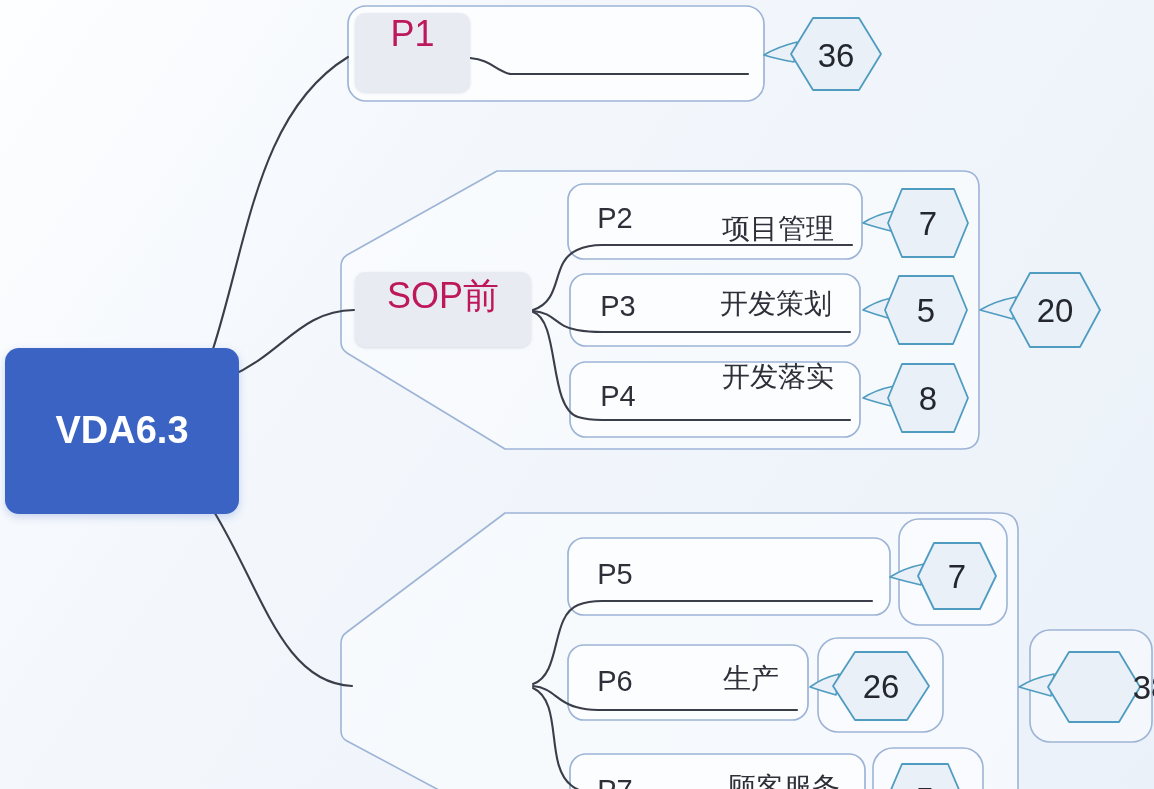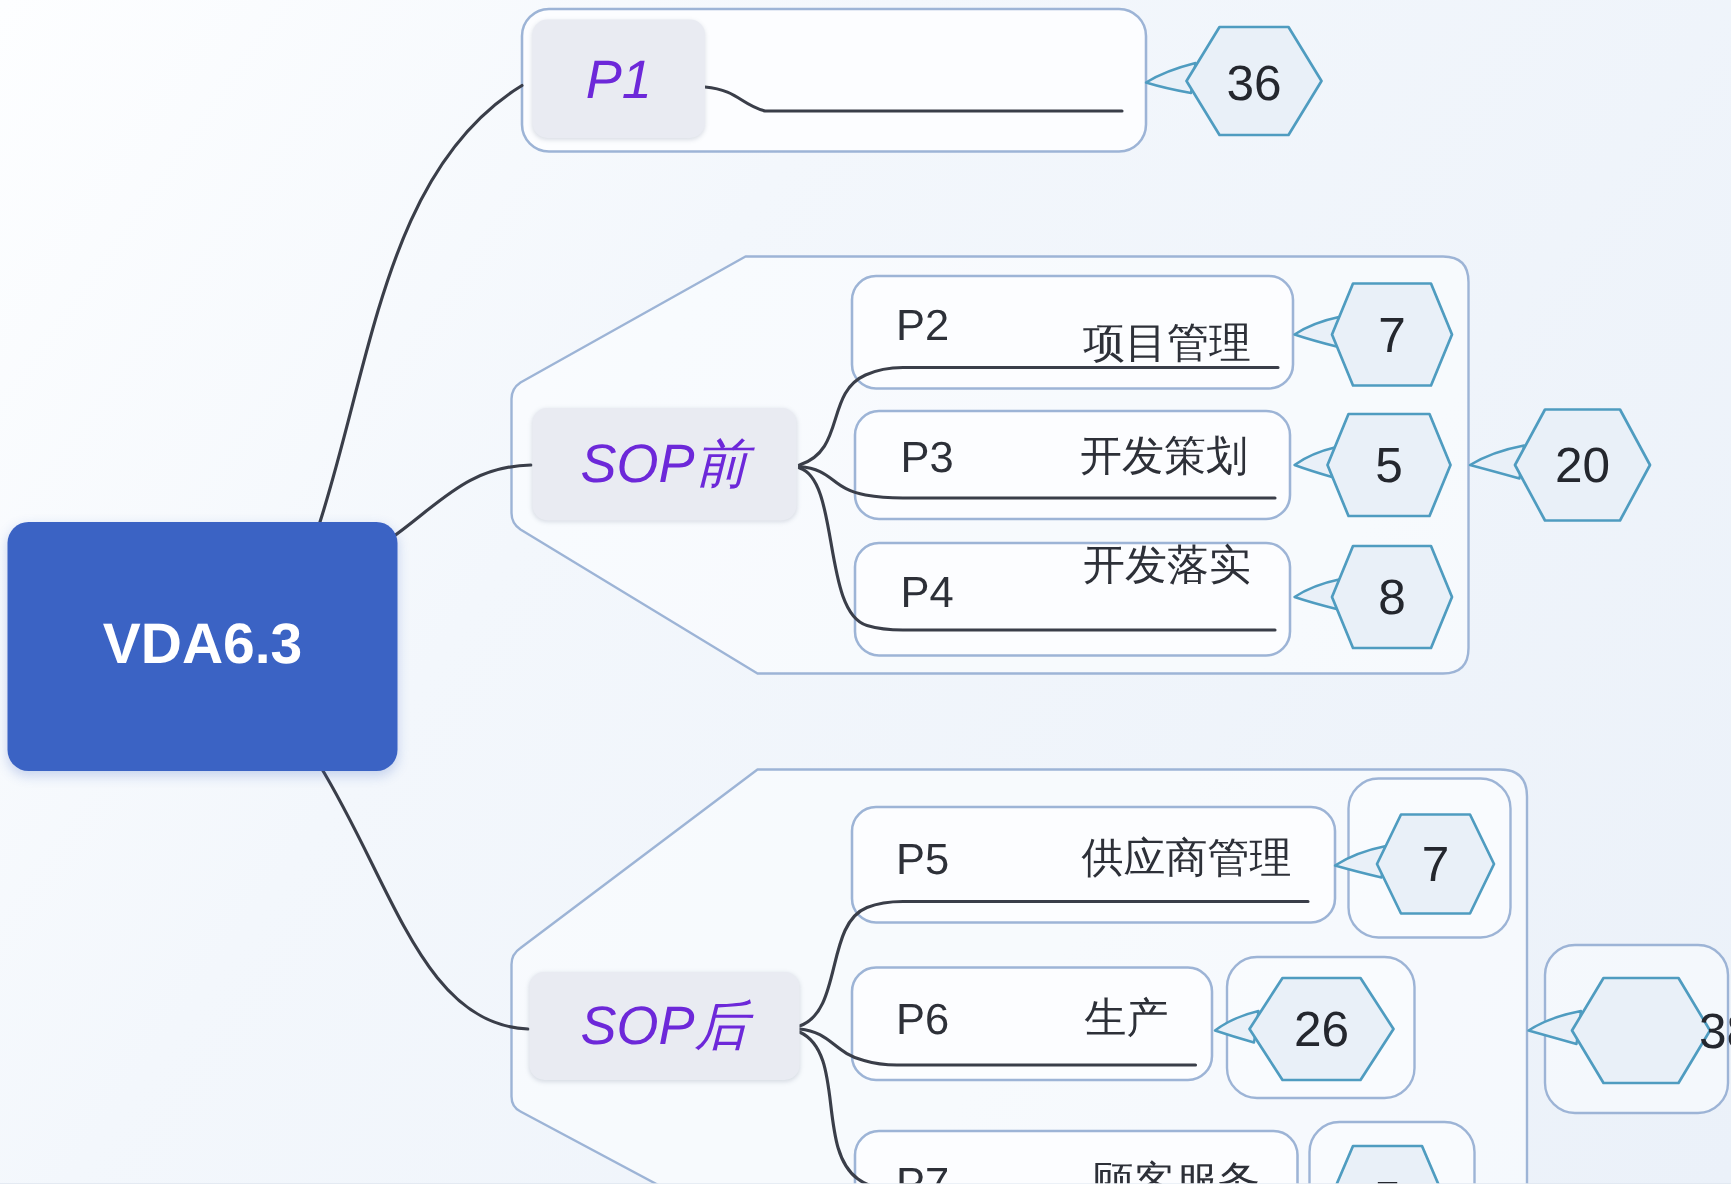--- a/index.html
+++ b/index.html
@@ -7,32 +7,31 @@
     position:relative;
     width:1154px;height:789px;
     overflow:hidden;
     background:linear-gradient(125deg,#fdfeff 0%,#f3f7fc 35%,#ebf1f9 100%);
     font-family:"Liberation Sans","DejaVu Sans",sans-serif;
     color:#2d3038;
   }
   .layer{position:absolute;left:0;top:0;}
   .txt{position:absolute;transform:translate(-50%,-50%);white-space:nowrap;line-height:1;}
   .root-node{
-    position:absolute;left:5px;top:348px;width:260px;height:166px;
+    position:absolute;left:5px;top:348px;width:234px;height:166px;
     background:#3b63c4;border-radius:14px;
     display:flex;flex-direction:column;align-items:center;justify-content:center;
     color:#ffffff;font-size:38px;font-weight:600;line-height:1.3;
     box-shadow:0 3px 8px rgba(59,99,196,0.25);
   }
   .label-node{
     position:absolute;background:#e9ebf2;border-radius:10px;
-    display:flex;align-items:center;justify-content:center;
-    font-size:36px;color:#6d28d9;
+    display:flex;justify-content:center;
+    font-size:36px;color:#be185d;
     box-shadow:0 1px 3px rgba(120,130,150,0.25);
-    font-style:italic;
   }
   .row-label{font-size:29px;}
   .row-topic{font-size:28px;}
   .hex-num{font-size:33px;color:#24272e;}
   svg .container{fill:rgba(252,253,255,0.60);stroke:#9db4d6;stroke-width:1.6;stroke-linejoin:round;}
   svg .wrapper{fill:rgba(252,253,255,0.55);stroke:#9db4d6;stroke-width:1.6;}
   svg .pbox{fill:#fcfdff;stroke:#9db4d6;stroke-width:1.7;}
   svg .link{fill:none;stroke:#3a3e49;stroke-width:2.1;stroke-linecap:round;}
   svg .hex{fill:#e9f0f8;stroke:#4f9cc0;stroke-width:1.8;stroke-linejoin:round;}
   svg .tail{fill:#e9f0f8;stroke:#4f9cc0;stroke-width:1.6;stroke-linejoin:round;}
@@ -114,25 +113,21 @@
   <div class="txt row-label" style="left:618px;top:306px;">P3</div>
   <div class="txt row-topic" style="left:776px;top:304px;">开发策划</div>
   <div class="txt hex-num" style="left:926px;top:310px;">5</div>
 
   <div class="txt row-label" style="left:618px;top:396px;">P4</div>
   <div class="txt row-topic" style="left:778px;top:377px;">开发落实</div>
   <div class="txt hex-num" style="left:928px;top:398px;">8</div>
 
   <div class="txt hex-num" style="left:1055px;top:310px;">20</div>
 
-  <div class="label-node" style="left:353px;top:648px;width:180px;height:72px;">
-    <span>SOP后</span>
-  </div>
   <div class="txt row-label" style="left:615px;top:574px;">P5</div>
-  <div class="txt row-topic" style="left:791px;top:572px;">供应商管理</div>
   <div class="txt hex-num" style="left:957px;top:576px;">7</div>
 
   <div class="txt row-label" style="left:615px;top:681px;">P6</div>
   <div class="txt row-topic" style="left:751px;top:679px;">生产</div>
   <div class="txt hex-num" style="left:881px;top:686px;">26</div>
 
   <div class="txt row-label" style="left:615px;top:790px;">P7</div>
   <div class="txt row-topic" style="left:784px;top:788px;">顾客服务</div>
   <div class="txt hex-num" style="left:925px;top:799px;">5</div>
 

